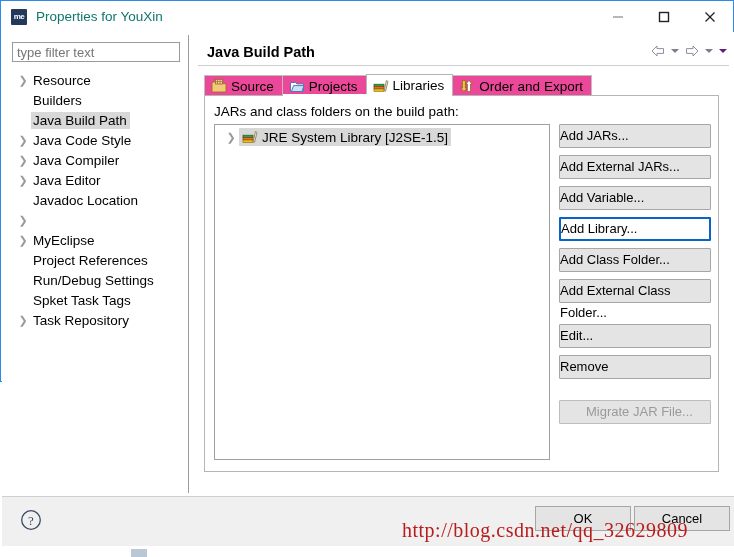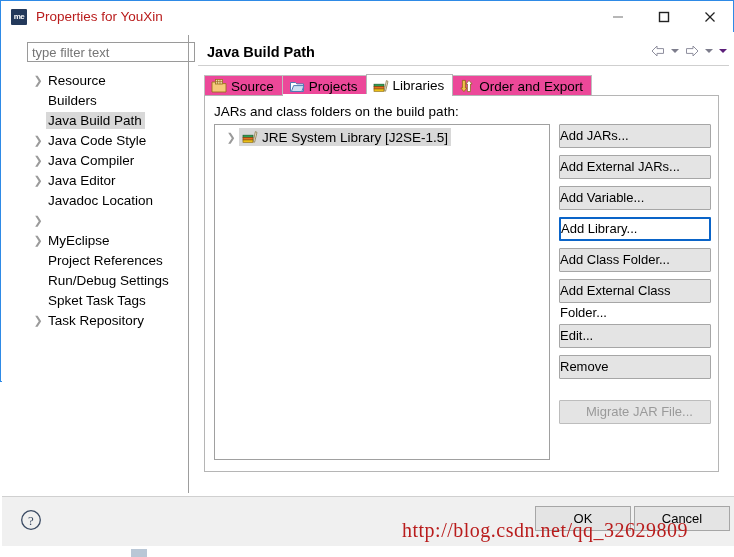--- a/index.html
+++ b/index.html
@@ -49,21 +49,21 @@
     line-height: 16px;
     text-align: center;
     font-weight: bold;
     letter-spacing: -0.5px;
     border-radius: 1px;
     flex: none;
   }
   .title-text {
     margin-left: 9px;
     font-size: 13.5px;
-    color: #b91c1c;
+    color: #0f766e;
   }
   .win-buttons {
     position: absolute;
     right: 0; top: 0;
     height: 31px;
     display: flex;
   }
   .win-btn {
     width: 46px; height: 31px;
     display: flex;
@@ -76,21 +76,21 @@
   
   .body-area {
     position: absolute;
     left: 1px; top: 31px;
     width: 732px;
     height: 464px;
     background: #ffffff;
   }
   .sidebar {
     position: absolute;
-    left: 22px; top: 5px;
+    left: 7px; top: 5px;
     width: 178px;
     height: 455px;
     background: #ffffff;
   }
   .filter-box {
     position: absolute;
     left: 3px; top: 5px;
     width: 168px;
     height: 20px;
     box-sizing: border-box;

